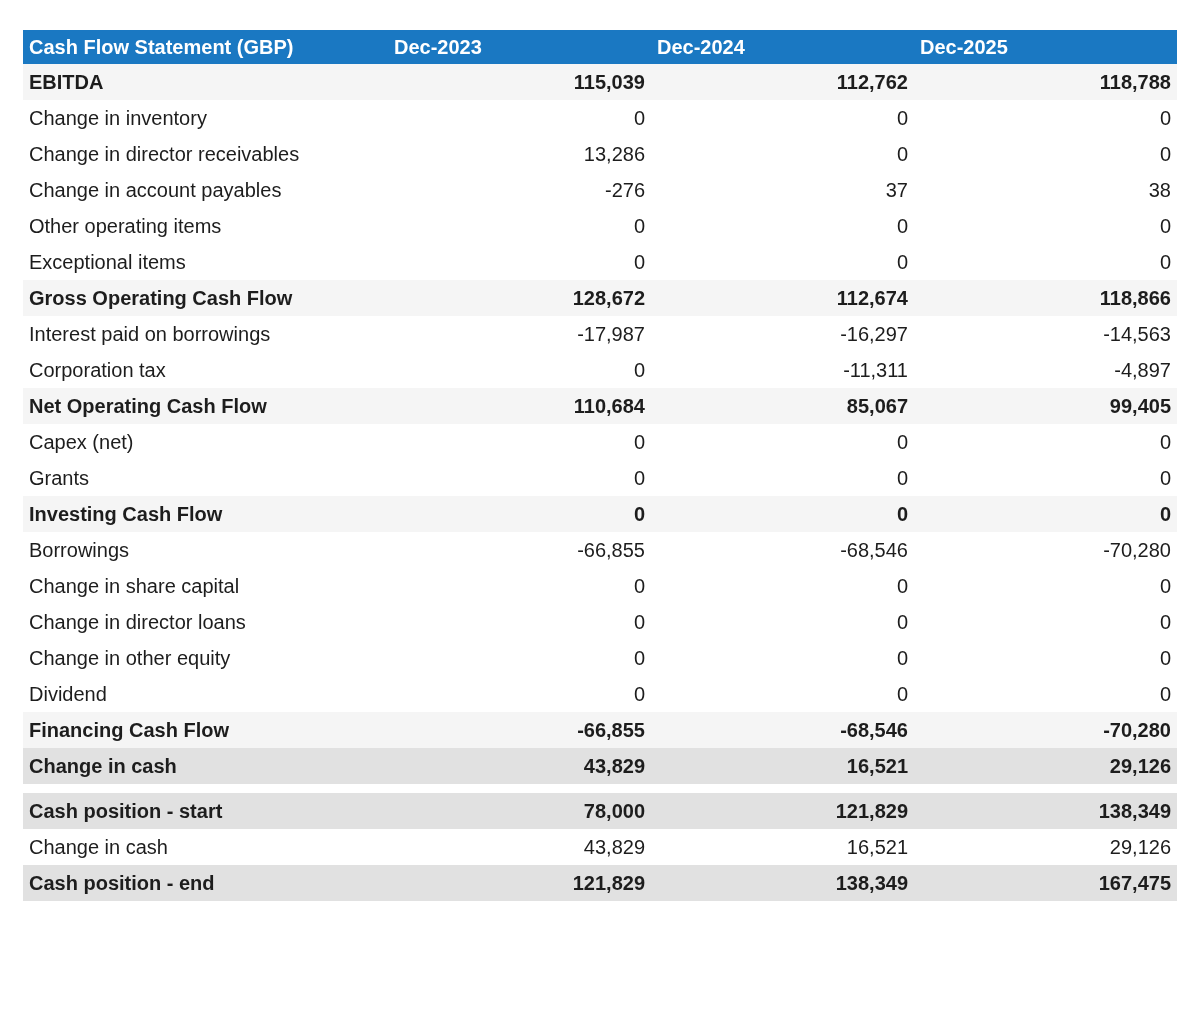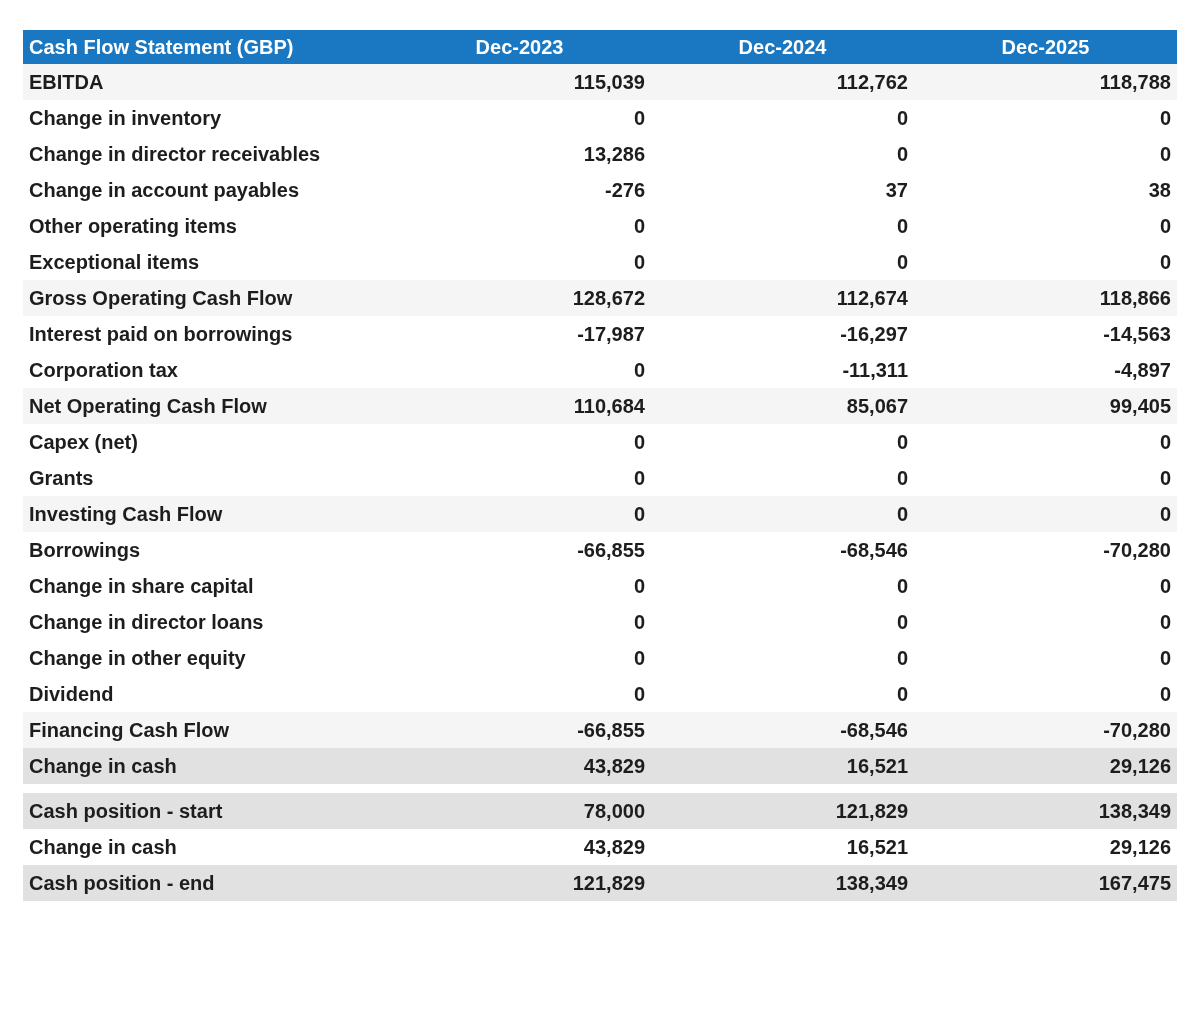--- a/index.html
+++ b/index.html
@@ -23,35 +23,35 @@
   }
   col.c-label { width: 365px; }
   col.c-num   { width: 263px; }
   thead th {
     background: var(--header-bg, #1a78c2);
     color: var(--header-text, #ffffff);
     font-weight: bold;
     font-size: 20px;
     height: 34px;
     padding: 0 6px;
-    text-align: center;
+    text-align: left;
     white-space: nowrap;
     overflow: hidden;
   }
   thead th.label { text-align: left; }
   tbody td {
     font-size: 20px;
     height: 36px;
     padding: 0 6px;
     white-space: nowrap;
     overflow: hidden;
   }
   td.label { text-align: left; }
   td.num   { text-align: right; }
-  tr.row-normal   { background: #ffffff; font-weight: bold; }
+  tr.row-normal   { background: #ffffff; font-weight: normal; }
   tr.row-subtotal { background: var(--subtotal-bg, #f5f5f5); font-weight: bold; }
   tr.row-total    { background: var(--total-bg, #e1e1e1); font-weight: bold; }
   tr.row-spacer td {
     height: 9px;
     padding: 0;
     background: #ffffff;
   }
 </style>
 </head>
 <body>

